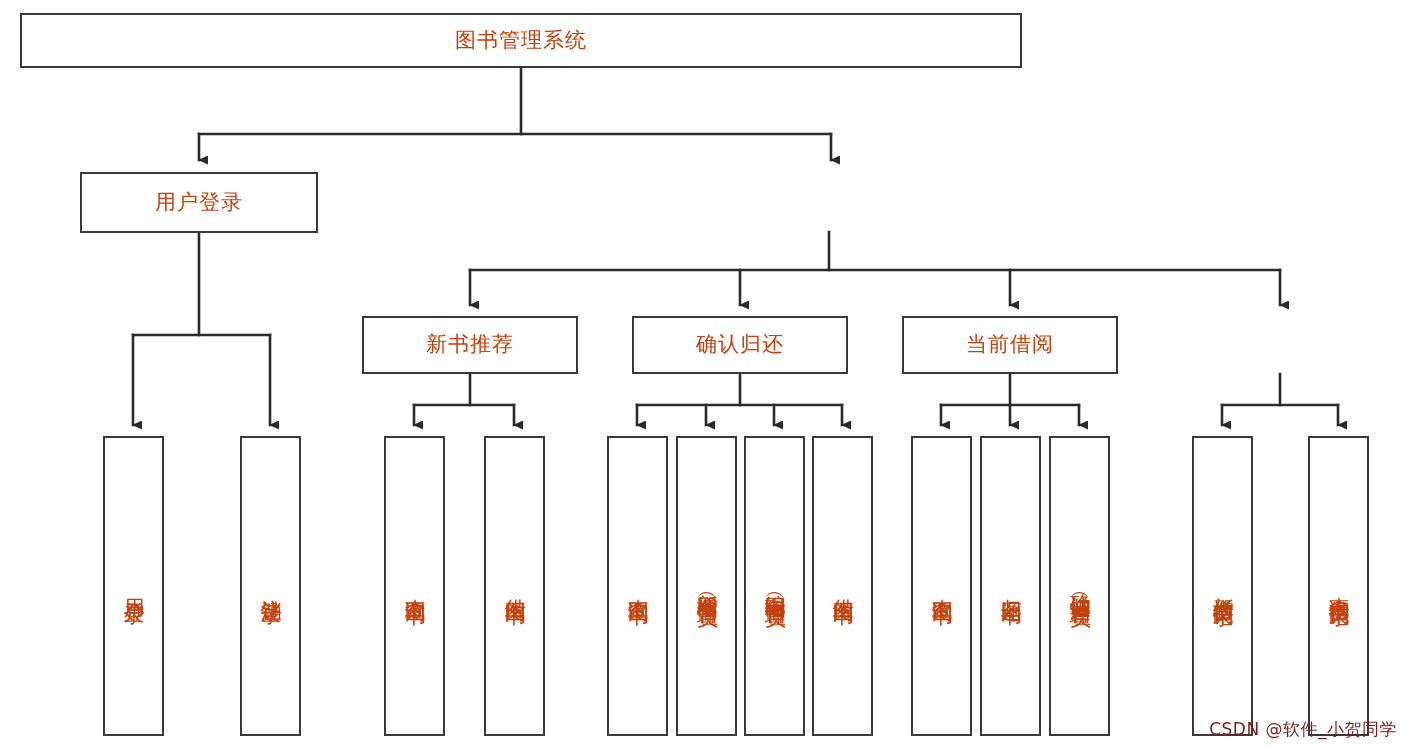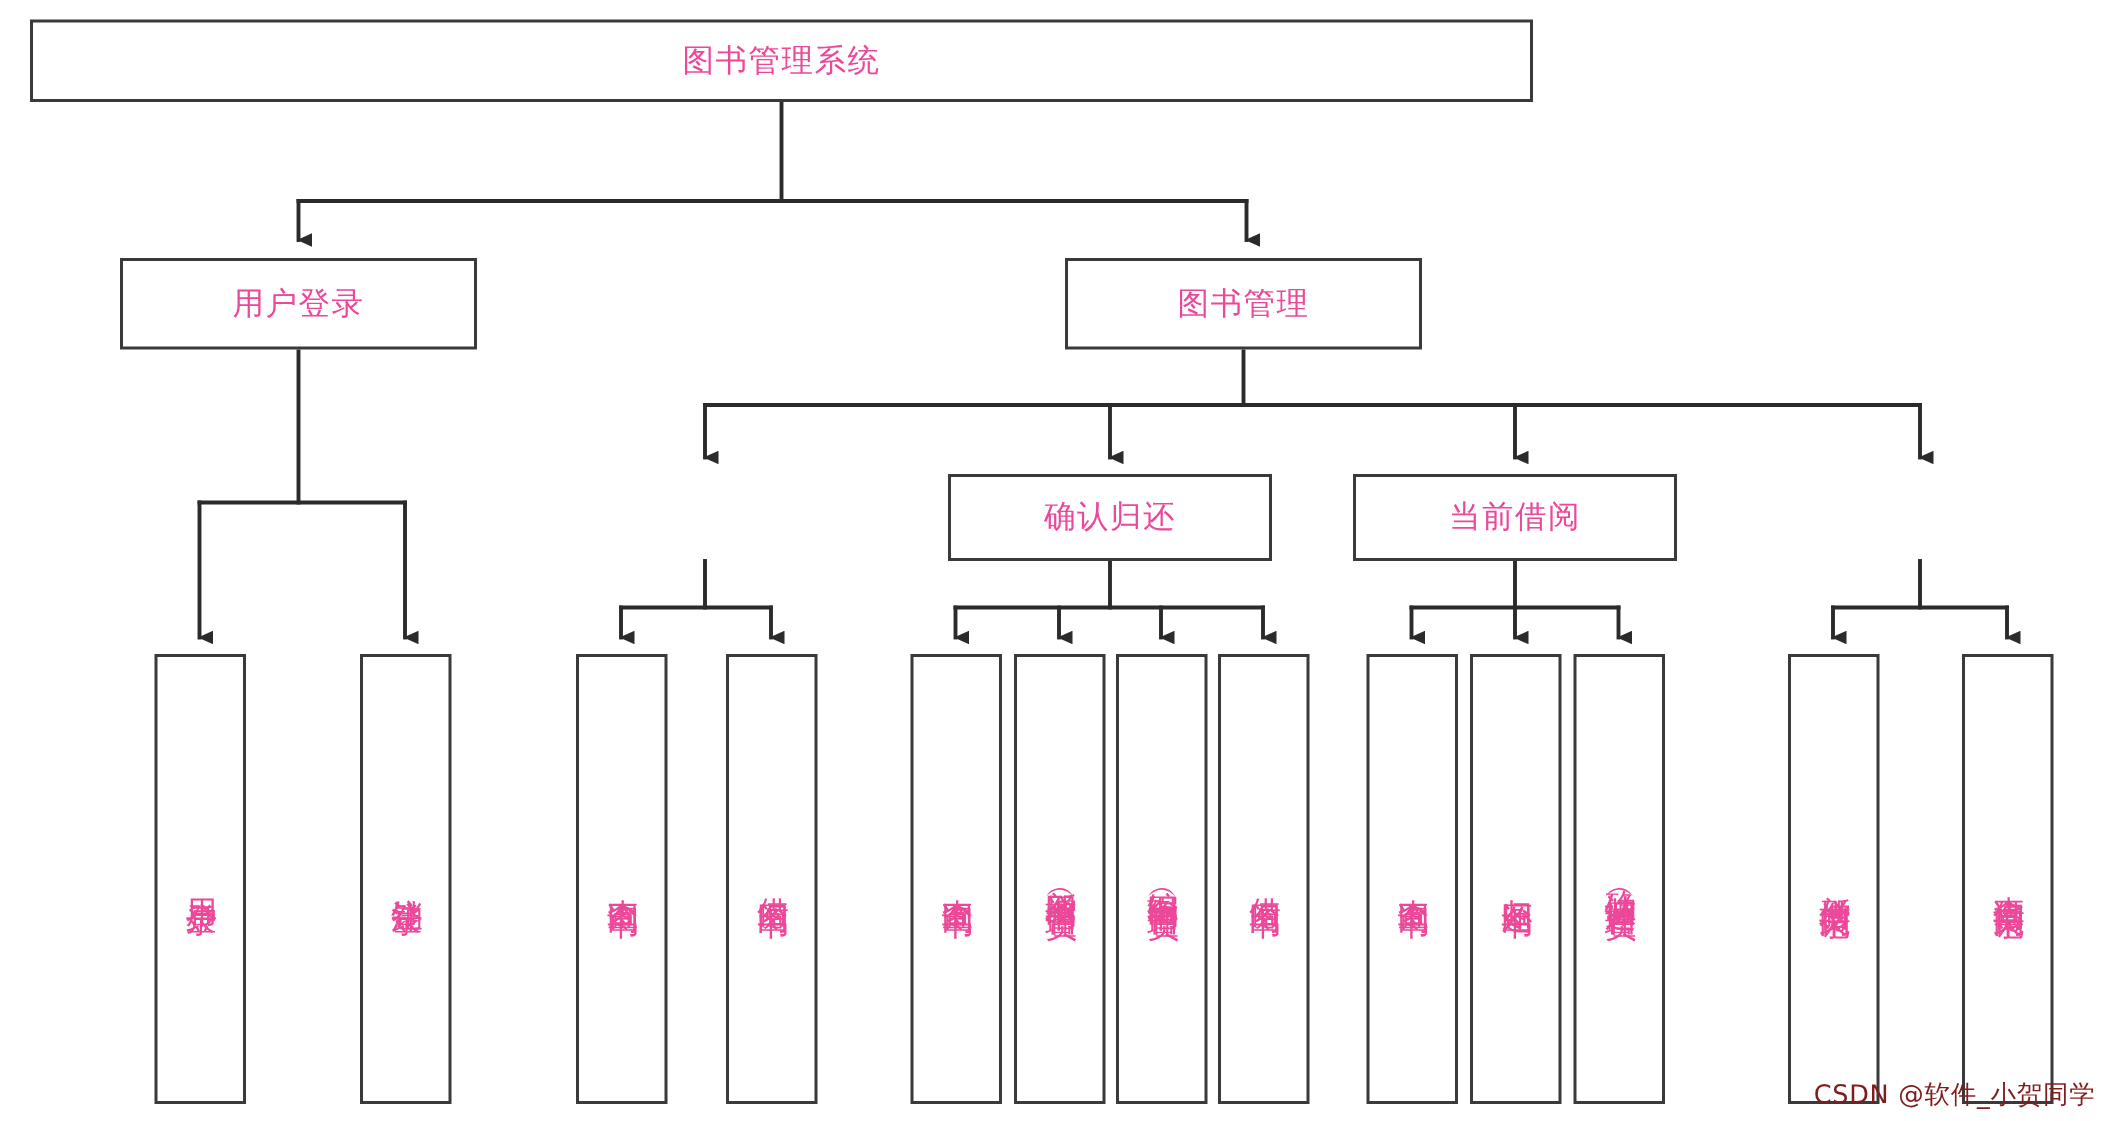--- a/index.html
+++ b/index.html
@@ -25,21 +25,21 @@
     height: 747px;
   }
   .node {
     position: absolute;
     box-sizing: border-box;
     border: 2px solid #3a3a3a;
     background: #ffffff;
     display: flex;
     align-items: center;
     justify-content: center;
-    color: #ec4899;
+    color: #c2410c;
     z-index: 2;
   }
   .node-h {
     font-size: 21px;
     letter-spacing: 1px;
     line-height: 1.2;
   }
   .node-v {
     writing-mode: vertical-rl;
     text-orientation: upright;
@@ -126,24 +126,24 @@
     </g>
   </svg>
 
   <div class="node node-h" style="left:20px; top:13px; width:1002px; height:55px;">
     <span>图书管理系统</span>
   </div>
 
   <div class="node node-h" style="left:80px; top:172px; width:238px; height:61px;">
     <span>用户登录</span>
   </div>
-  <div class="node node-h" style="left:710px; top:172px; width:238px; height:61px;">
-    <span>图书管理</span>
+
+  <div class="node node-h" style="left:362px; top:316px; width:216px; height:58px;">
+    <span>新书推荐</span>
   </div>
-
   <div class="node node-h" style="left:632px; top:316px; width:216px; height:58px;">
     <span>确认归还</span>
   </div>
   <div class="node node-h" style="left:902px; top:316px; width:216px; height:58px;">
     <span>当前借阅</span>
   </div>
 
   <div class="node node-v" style="left:103px; top:436px; width:61px; height:300px;">
     <span class="vtext">用户登录</span>
   </div>

